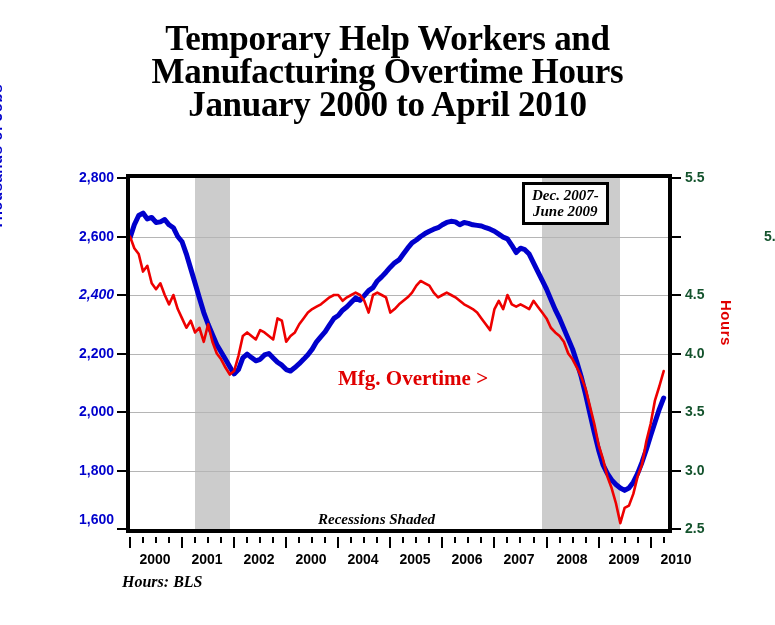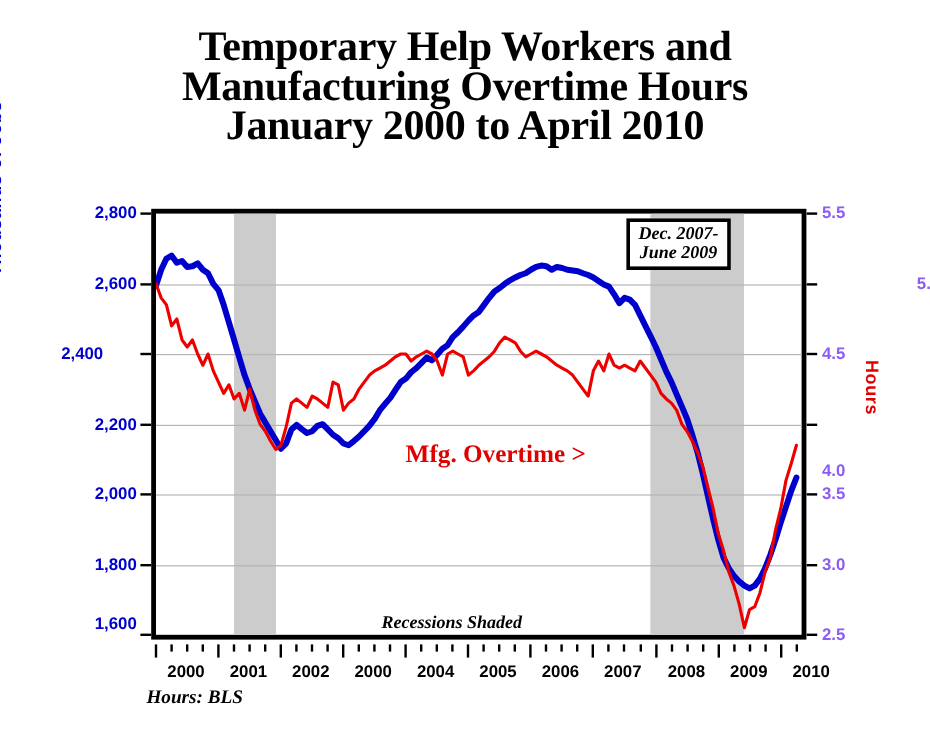--- a/index.html
+++ b/index.html
@@ -47,21 +47,21 @@
     transform:rotate(-90deg);transform-origin:left top;
     font-family:"Liberation Sans",sans-serif;font-weight:bold;
     font-size:15px;color:#0000CC;white-space:nowrap;
     letter-spacing:0.5px;
   }
 
   
   .y-right-label{
     position:absolute;left:0;width:44px;text-align:left;
     font-family:"Liberation Sans",sans-serif;font-weight:bold;
-    font-size:14px;color:#8b5cf6;white-space:nowrap;
+    font-size:14px;color:#14532d;white-space:nowrap;
   }
   .tick-right{position:absolute;width:9px;height:2px;background:#000;}
   .axis-title-right{
     position:absolute;left:735px;top:300px;
     transform:rotate(90deg);transform-origin:left top;
     font-family:"Liberation Sans",sans-serif;font-weight:bold;
     font-size:15px;color:#E00000;white-space:nowrap;
     letter-spacing:0.5px;
   }
 
@@ -118,39 +118,39 @@
   <div class="axis-title-left">Thousands of Jobs</div>
 
   <div class="axis-title-right">Hours</div>
 
   <div id="left-axis">
       <div class="tick-left" style="left: 117px; top: 177px;"></div>
       <div class="y-left-label" style="right: 661px; top: 169px;">2,800</div>
       <div class="tick-left" style="left: 117px; top: 236px;"></div>
       <div class="y-left-label" style="right: 661px; top: 228px;">2,600</div>
       <div class="tick-left" style="left: 117px; top: 294px;"></div>
-      <div class="y-left-label" style="right: 689px; top: 286px;">2,400</div>
+      <div class="y-left-label" style="right: 661px; top: 286px; font-style: italic;">2,400</div>
       <div class="tick-left" style="left: 117px; top: 353px;"></div>
       <div class="y-left-label" style="right: 661px; top: 345px;">2,200</div>
       <div class="tick-left" style="left: 117px; top: 411px;"></div>
       <div class="y-left-label" style="right: 661px; top: 403px;">2,000</div>
       <div class="tick-left" style="left: 117px; top: 470px;"></div>
       <div class="y-left-label" style="right: 661px; top: 462px;">1,800</div>
       <div class="tick-left" style="left: 117px; top: 528px;"></div>
       <div class="y-left-label" style="right: 661px; top: 511px;">1,600</div>
     </div>
   <div id="right-axis">
       <div class="tick-right" style="left: 672px; top: 177px;"></div>
       <div class="y-right-label" style="left: 685px; top: 169px;">5.5</div>
       <div class="tick-right" style="left: 672px; top: 236px;"></div>
       <div class="y-right-label" style="left: 724px; top: 228px; margin-left: 40px;">5.0</div>
       <div class="tick-right" style="left: 672px; top: 294px;"></div>
       <div class="y-right-label" style="left: 685px; top: 286px;">4.5</div>
       <div class="tick-right" style="left: 672px; top: 353px;"></div>
-      <div class="y-right-label" style="left: 685px; top: 345px; margin-top: 39px;">4.0</div>
+      <div class="y-right-label" style="left: 685px; top: 345px;">4.0</div>
       <div class="tick-right" style="left: 672px; top: 411px;"></div>
       <div class="y-right-label" style="left: 685px; top: 403px;">3.5</div>
       <div class="tick-right" style="left: 672px; top: 470px;"></div>
       <div class="y-right-label" style="left: 685px; top: 462px;">3.0</div>
       <div class="tick-right" style="left: 672px; top: 528px;"></div>
       <div class="y-right-label" style="left: 685px; top: 520px;">2.5</div>
     </div>
   <div id="x-axis">
       <div class="tick-major" style="left: 129px;"></div>
       <div class="x-label" style="left: 155px;">2000</div>

